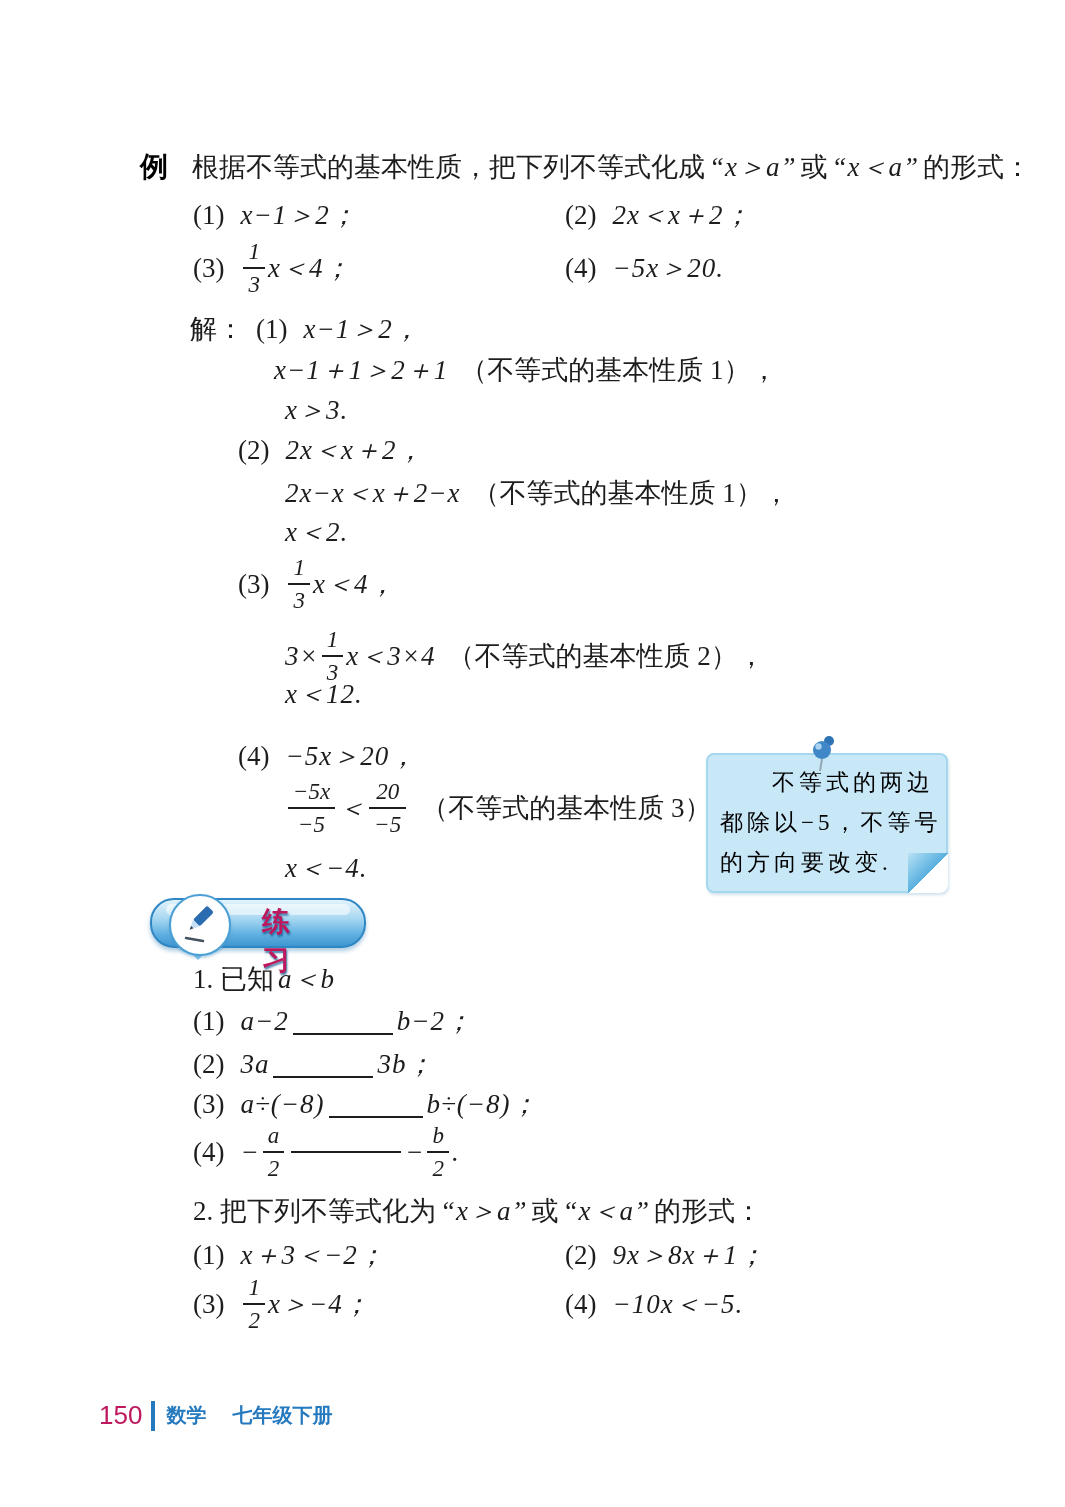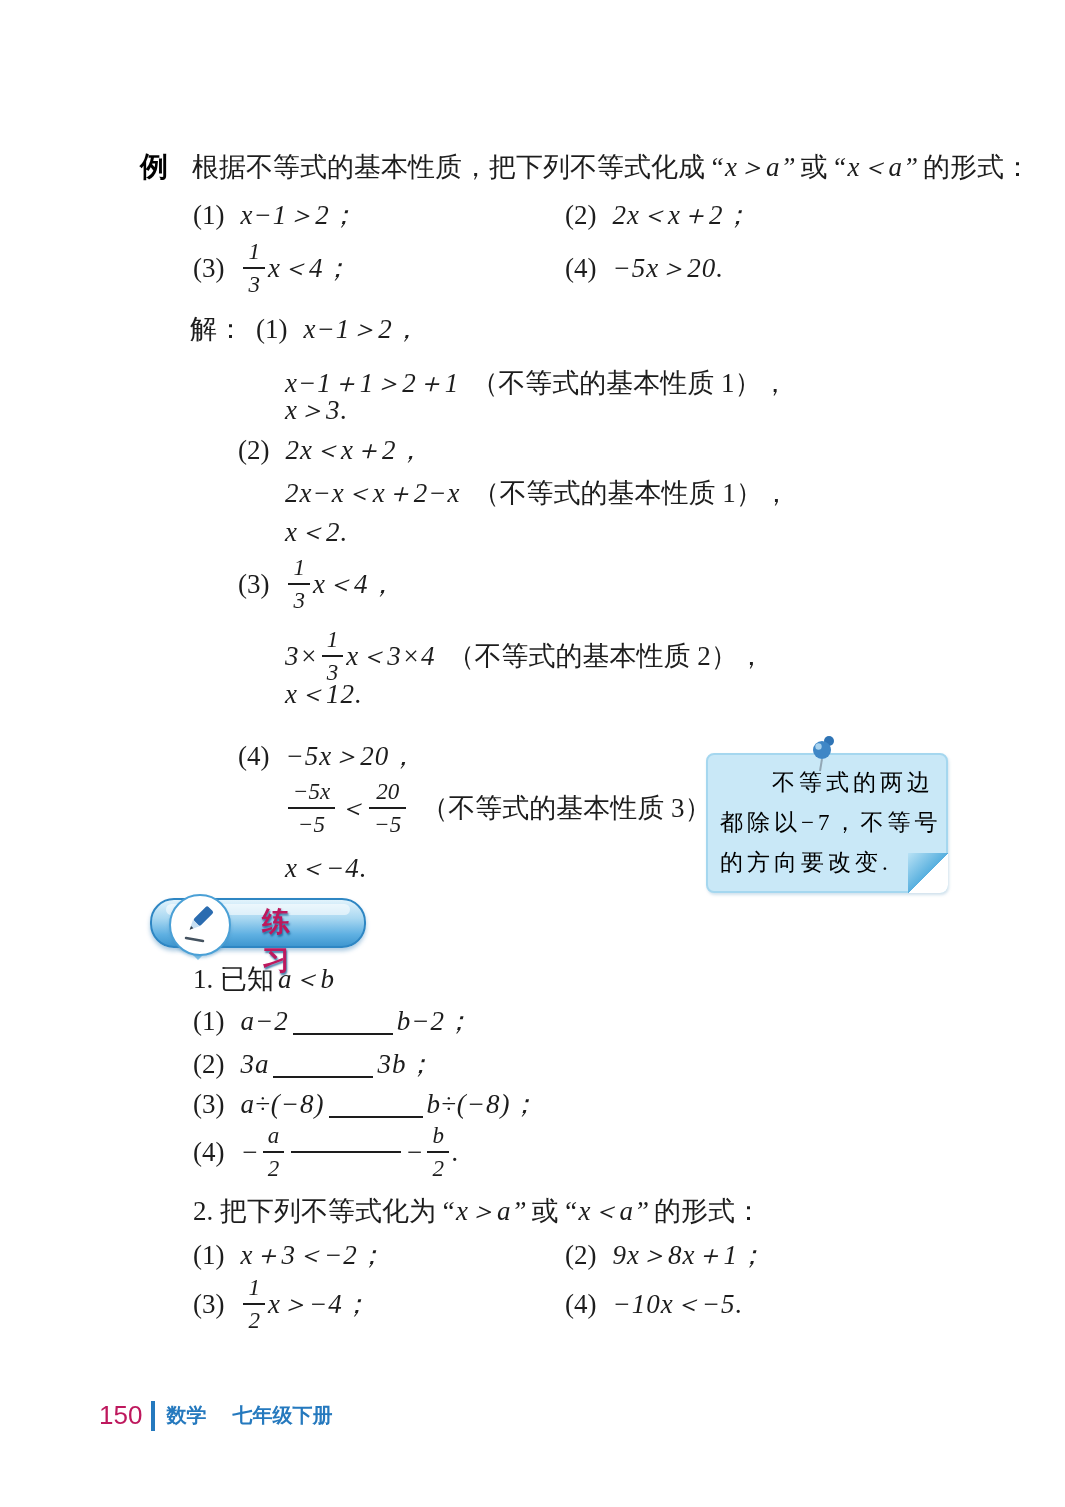--- a/index.html
+++ b/index.html
@@ -110,21 +110,21 @@
   <div class="row" style="top:238px; left:565px; height:60px;">
     <span class="pnum">(4)</span>
     <span class="math">−5x＞20.</span>
   </div>
 
   <div class="row" style="top:311px; left:190px;">
     <span class="cjk slabel">解：</span>
     <span class="pnum">(1)</span>
     <span class="math">x−1＞2，</span>
   </div>
-  <div class="row" style="top:352px; left:285px;margin-top:13px;">
+  <div class="row" style="top:352px; left:274px;">
     <span class="math">x−1＋1＞2＋1</span>
     <span class="cjk note-txt">（不等式的基本性质 1），</span>
   </div>
   <div class="row" style="top:392px; left:285px;">
     <span class="math">x＞3.</span>
   </div>
 
   <div class="row" style="top:432px; left:238px;">
     <span class="pnum">(2)</span>
     <span class="math">2x＜x＋2，</span>
@@ -179,21 +179,21 @@
   </div>
 
   <div class="note">
     <svg class="pin" width="34" height="44" viewBox="0 0 34 44">
       <path d="M14 26 L12 38" stroke="#93a7b5" stroke-width="2" fill="none"></path>
       <circle cx="21" cy="8" r="5" fill="#2f74b5"></circle>
       <circle cx="14" cy="17" r="9" fill="#3f87c6"></circle>
       <circle cx="10.5" cy="13.5" r="3.2" fill="#a8d2ee"></circle>
     </svg>
     <div class="note-line first">不等式的两边</div>
-    <div class="note-line">都除以−7，不等号</div>
+    <div class="note-line">都除以−5，不等号</div>
     <div class="note-line">的方向要改变.</div>
     <div class="note-fold"></div>
   </div>
 
   <div class="badge">
     <div class="badge-pill"></div>
     <div class="badge-tri"></div>
     <div class="badge-circle">
       <svg width="44" height="44" viewBox="0 0 44 44">
         <g transform="rotate(45 21 17)">

